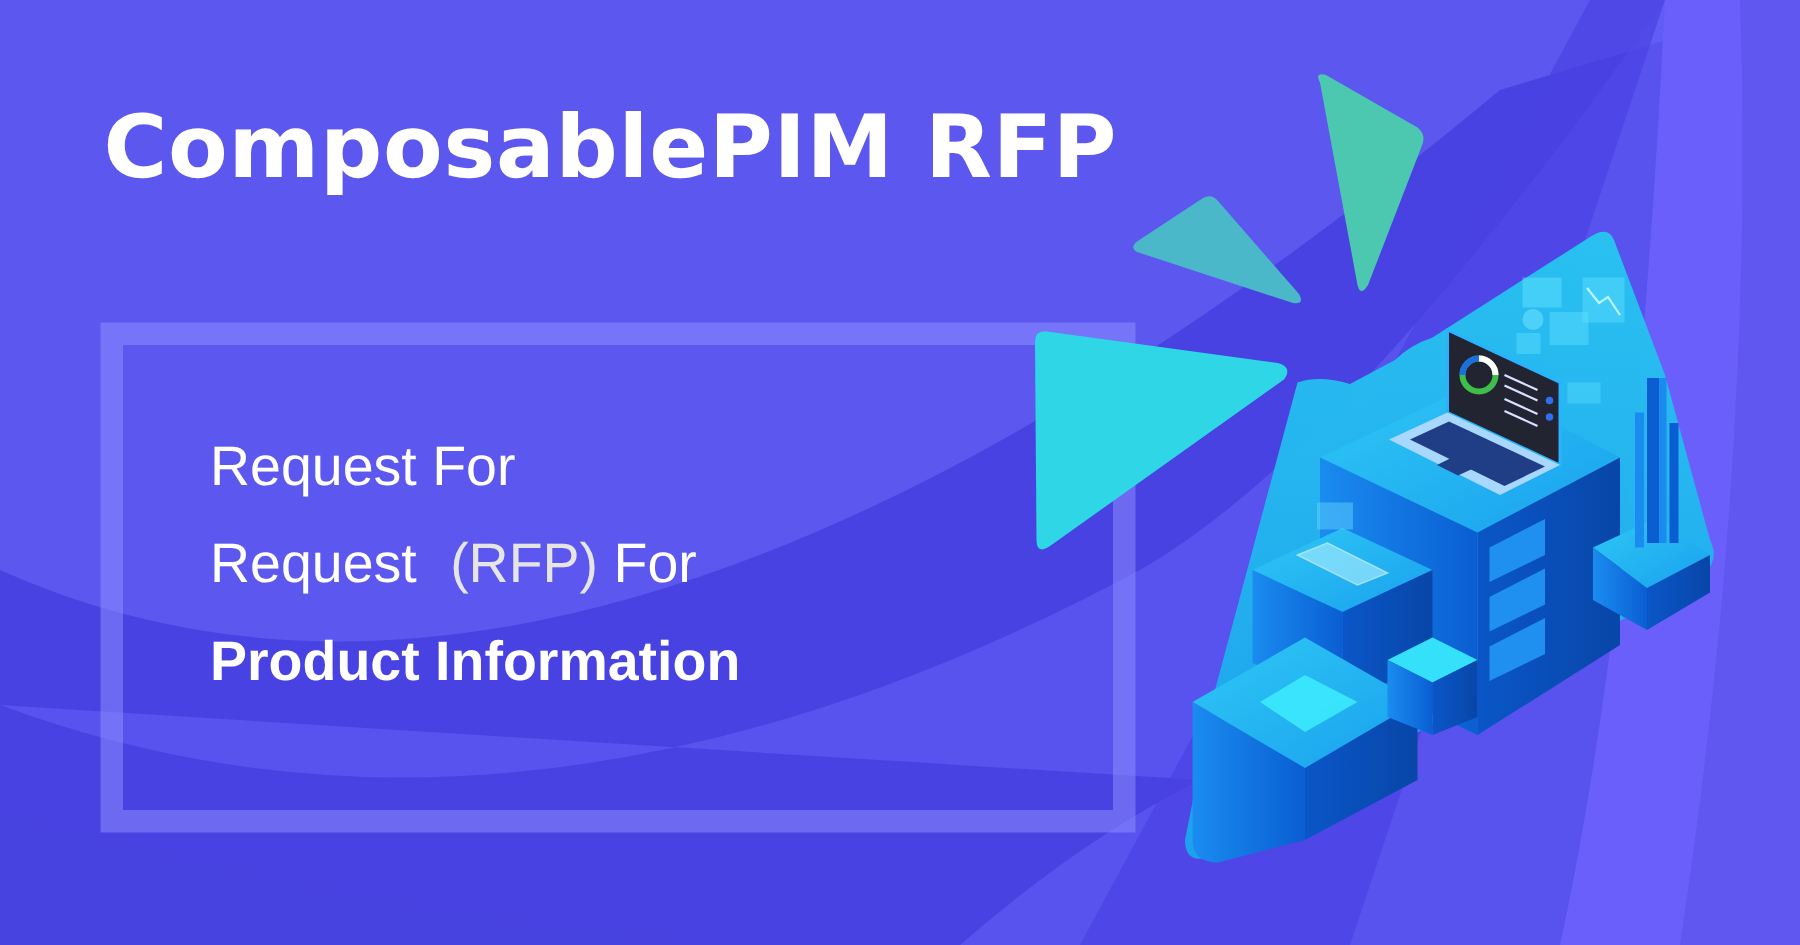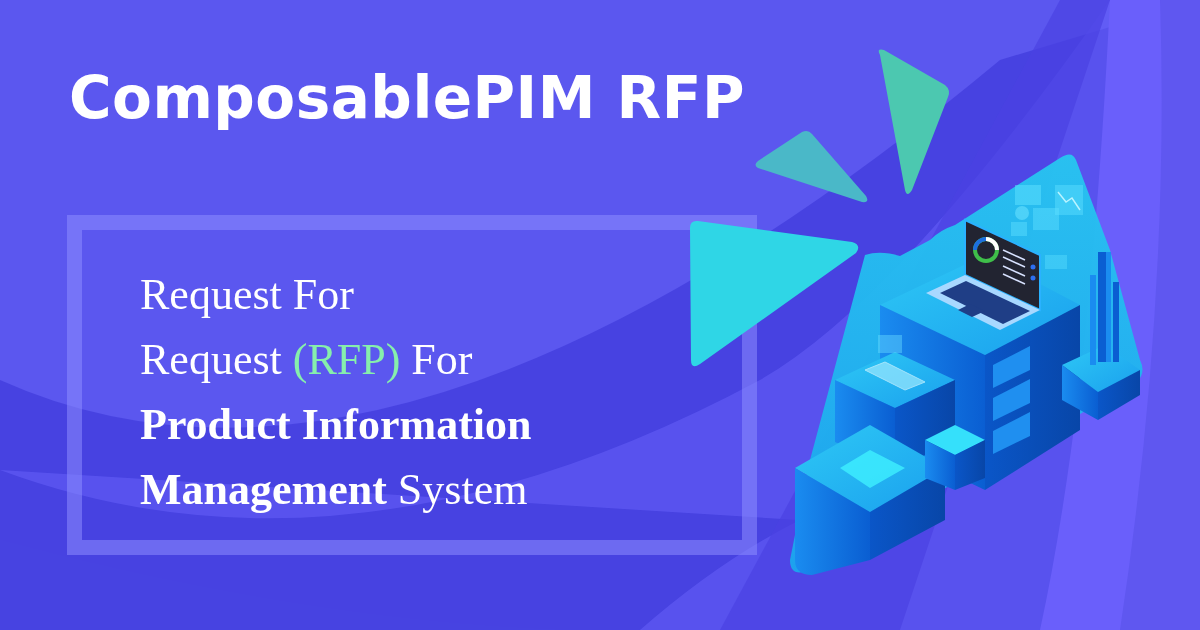--- a/index.html
+++ b/index.html
@@ -1,24 +1,24 @@
 <!DOCTYPE html>
 <html><head>
   <meta charset="utf-8">
   <style>
     html, body { margin: 0; padding: 0; }
     body { width: 1200px; height: 630px; overflow: hidden; position: relative; background: #5b57ef; font-family: "DejaVu Sans", sans-serif; }
     .bg-svg { position: absolute; left: 0; top: 0; width: 1200px; height: 630px; }
     .title { position: absolute; left: 69px; top: 70px; color: #ffffff; font-family: "DejaVu Sans", sans-serif; font-weight: bold; font-size: 58px; letter-spacing: 0.5px; margin: 0; line-height: 56px; }
     .box { position: absolute; left: 67px; top: 215px; width: 690px; height: 340px; box-sizing: border-box; border: 15px solid rgba(140,140,255,0.55); }
-    .box-inner { position: absolute; left: 58px; top: 32px; color: #ffffff; font-family: Liberation Serif, serif; font-size: 44px; line-height: 65px; }
+    .box-inner { position: absolute; left: 58px; top: 48px; color: #ffffff; font-family: Liberation Sans, sans-serif; font-size: 37px; line-height: 65px; }
     .line { white-space: nowrap; display: block; }
     .light { font-weight: normal; }
-    .bold { font-weight: bold; }
-    .accent { color: #86efac; font-weight: normal; }
+    .bold { font-weight: bold; text-align: center; }
+    .accent { color: #e5e5e5; font-weight: normal; margin-left: 12px; }
     .illus { position: absolute; left: 0; top: 0; width: 1200px; height: 630px; }
   </style>
 </head>
 <body>
 
 <svg class="bg-svg" viewBox="0 0 1200 630" xmlns="http://www.w3.org/2000/svg">
   <rect x="0" y="0" width="1200" height="630" fill="#5b57ef"></rect>
 
   <path d="M0 540 Q 300 620 560 630 L 0 630 Z" fill="#615ff5"></path>
   <path d="M0 380 Q 400 560 1000 60 L 1200 0 L 1200 630 L 0 630 Z" fill="#4540df" opacity="0.9"></path>
@@ -30,21 +30,20 @@
   <path d="M720 630 L 1060 0 L 1110 0 Q 1000 330 900 630 Z" fill="#4a42e2" opacity="0.7"></path>
 </svg>
 
 <h1 class="title">ComposablePIM RFP</h1>
 
 <div class="box">
   <div class="box-inner">
     <span class="line light">Request For</span>
     <span class="line light"><span>Request </span><span class="accent">(RFP)</span><span> For</span></span>
     <span class="line bold">Product Information</span>
-    <span class="line"><span class="bold">Management</span><span class="light"> System</span></span>
   </div>
 </div>
 
 <svg class="illus" viewBox="0 0 1200 630" xmlns="http://www.w3.org/2000/svg">
   <defs>
     <linearGradient id="gBlob" x1="0" y1="0" x2="0" y2="1">
       <stop offset="0" stop-color="#27c6f0"></stop>
       <stop offset="1" stop-color="#1aa6ee"></stop>
     </linearGradient>
     <linearGradient id="gSide" x1="0" y1="0" x2="1" y2="0">

